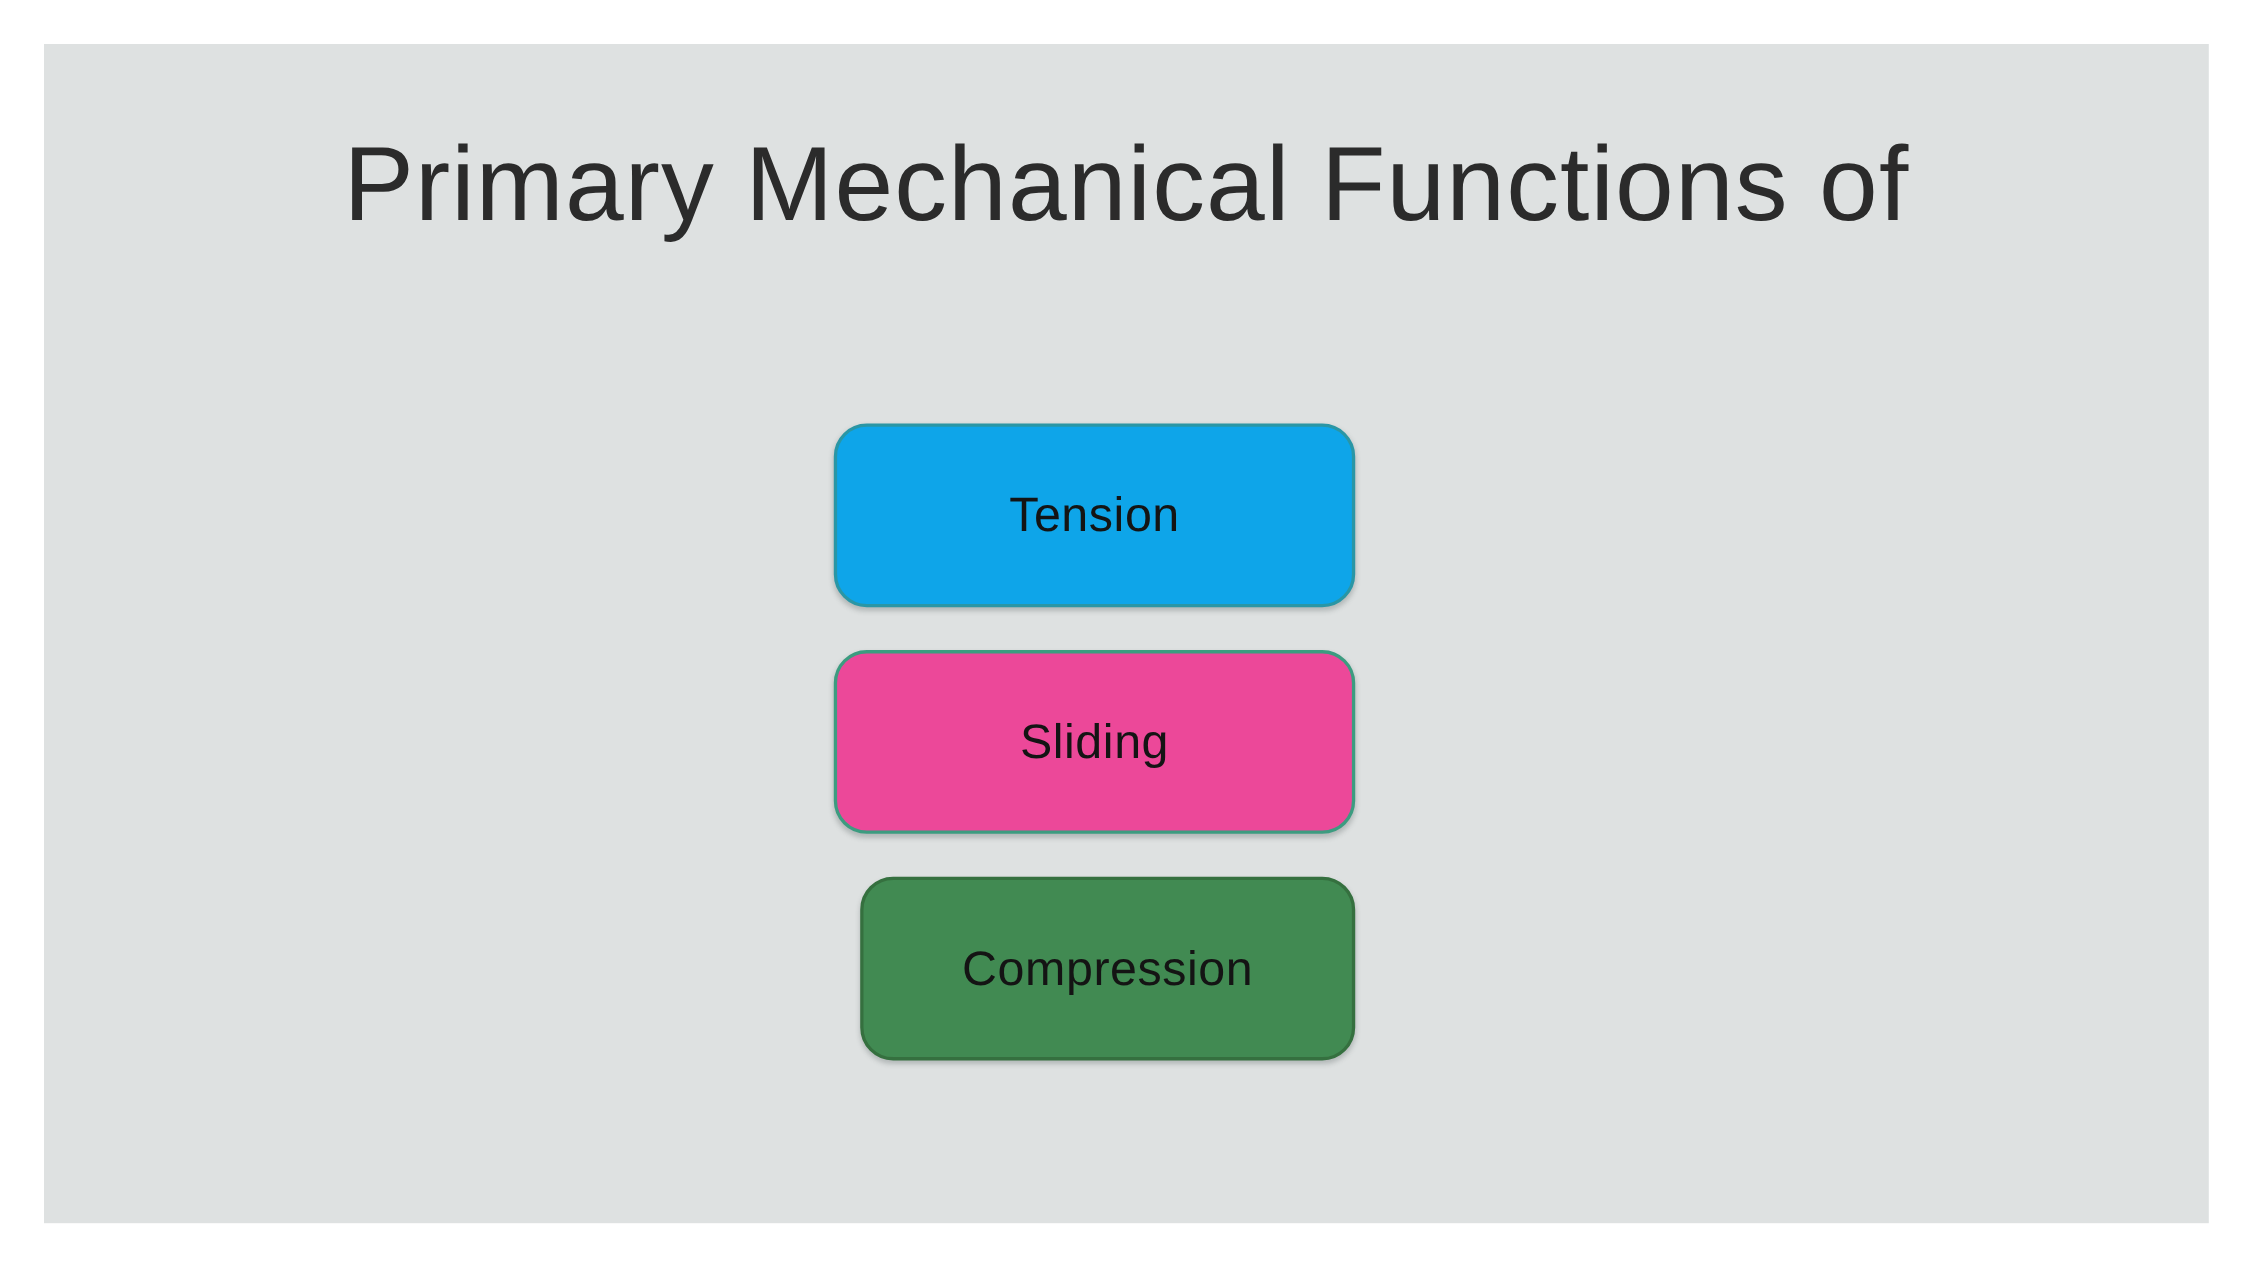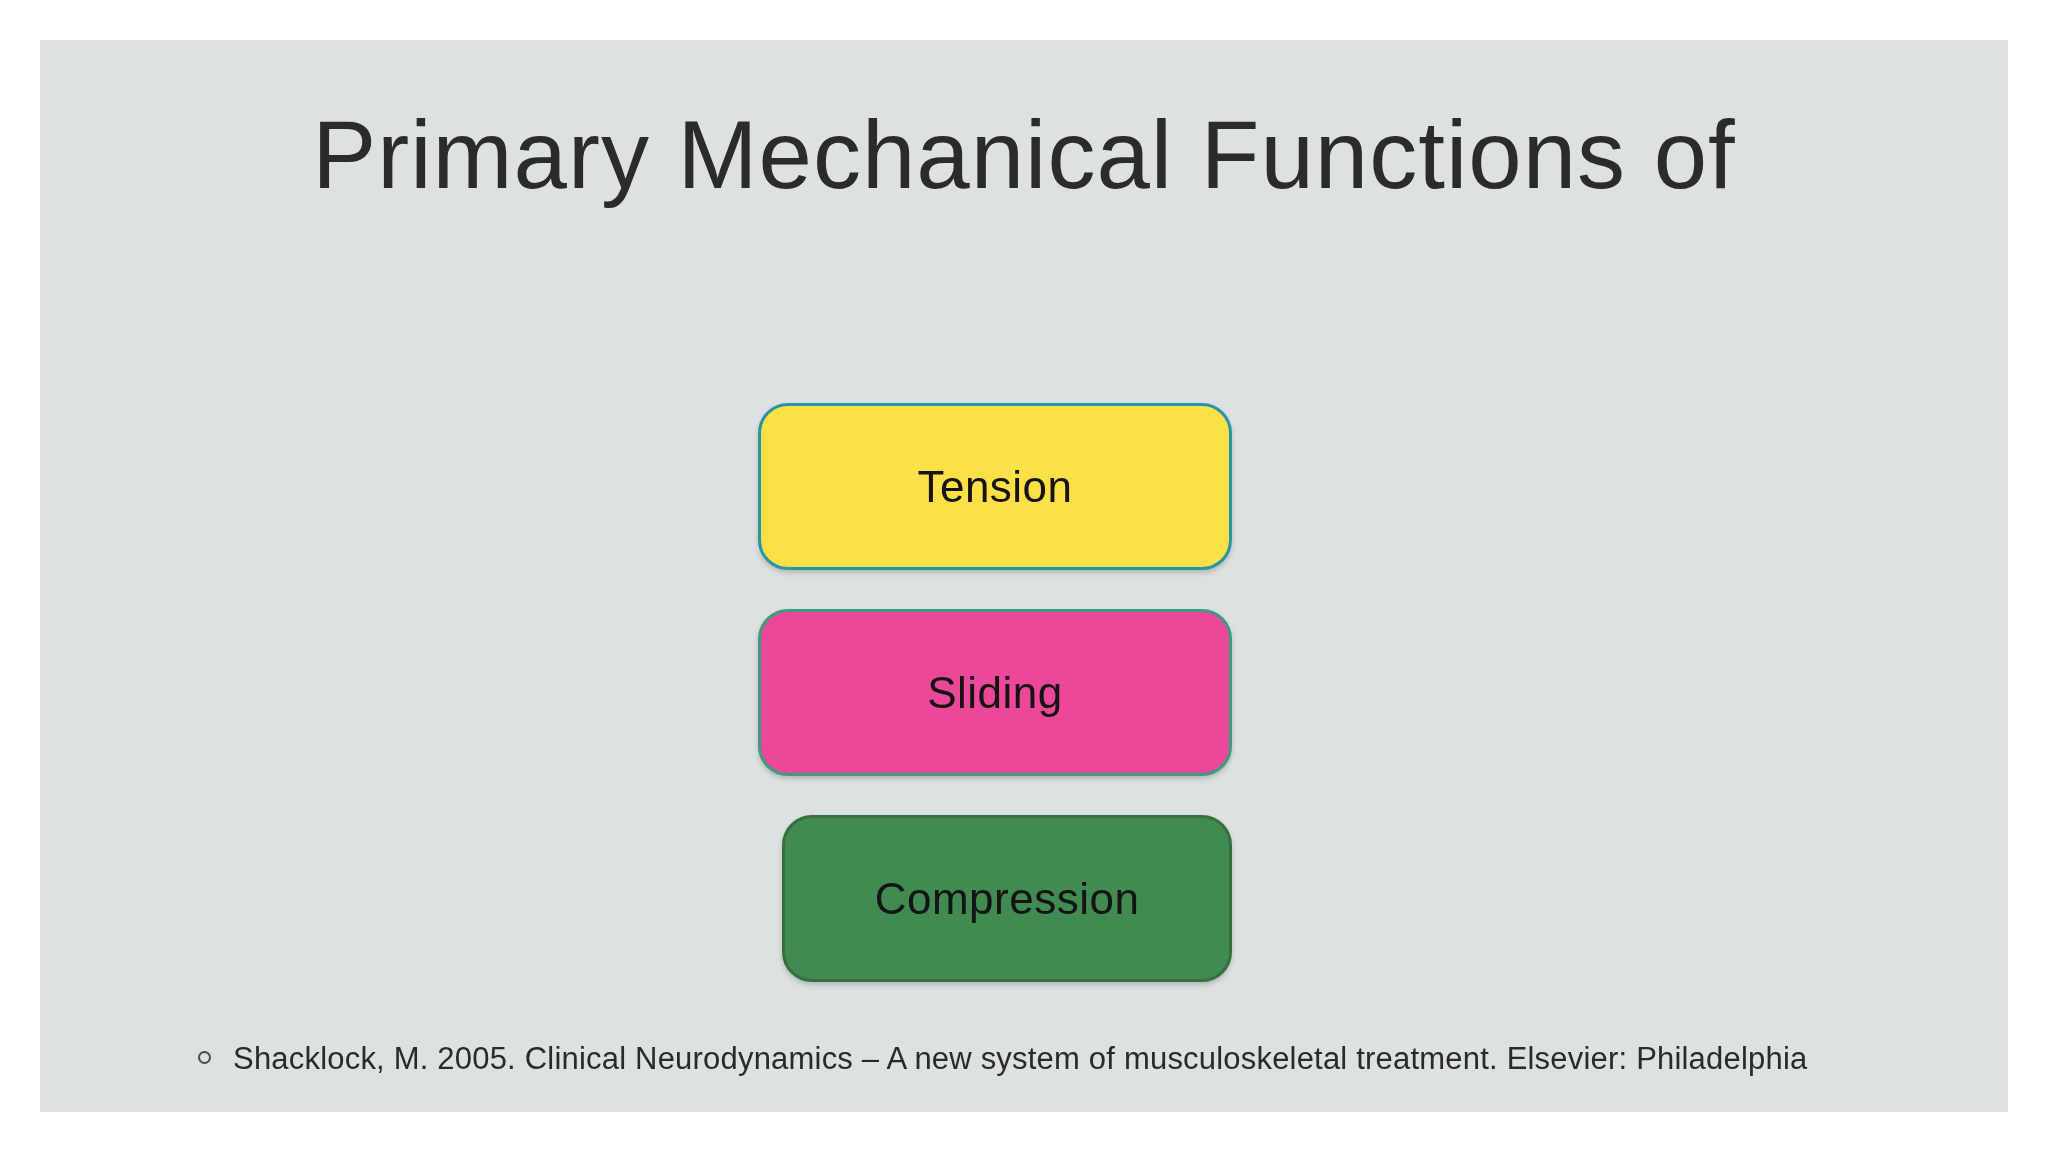--- a/index.html
+++ b/index.html
@@ -23,21 +23,21 @@
     top: 40px;
     width: 1968px;
     height: 1072px;
     background: #dee1e1;
   }
   .title {
     position: absolute;
     left: 0;
     right: 0;
     top: 56px;
-    margin: 4px;
+    margin: 17px;
     text-align: center;
     font-size: 96px;
     line-height: 1.14;
     font-weight: 300;
     letter-spacing: 1px;
     color: #2b2b2b;
   }
   .diagram {
     position: absolute;
     left: 718px;
@@ -93,29 +93,26 @@
 <body style="background: rgb(255, 255, 255);">
 
 <div class="page">
   <div class="slide" style="background: rgb(222, 225, 225);">
 
     <h1 class="title" style="color: rgb(43, 43, 43);">
       <span>Primary Mechanical Functions of</span><br>
     </h1>
 
     <div class="diagram">
-      <div class="diagram-box box-0" style="background: #fde047; border-color: rgb(42, 150, 165); margin-top: 18px;">
+      <div class="diagram-box box-0" style="background: #0ea5e9; border-color: rgb(42, 150, 165);">
         <span class="box-label" style="color: rgb(20, 20, 20);">Tension</span>
       </div>
       <div class="diagram-box box-1" style="background: #ec4899; border-color: rgb(60, 156, 128);">
         <span class="box-label" style="color: rgb(20, 20, 20);">Sliding</span>
       </div>
       <div class="diagram-box box-2" style="background: rgb(65, 138, 82); border-color: rgb(53, 112, 63); margin-left: 24px;">
         <span class="box-label" style="color: rgb(20, 20, 20);">Compression</span>
       </div>
     </div>
 
-    <div class="citation" style="color: rgb(42, 42, 42);">
-      <span class="bullet"></span><span>Shacklock, M. 2005. Clinical Neurodynamics – A new system of musculoskeletal treatment. Elsevier: Philadelphia</span>
-    </div>
 
   </div>
 </div>
 
 </body></html>

